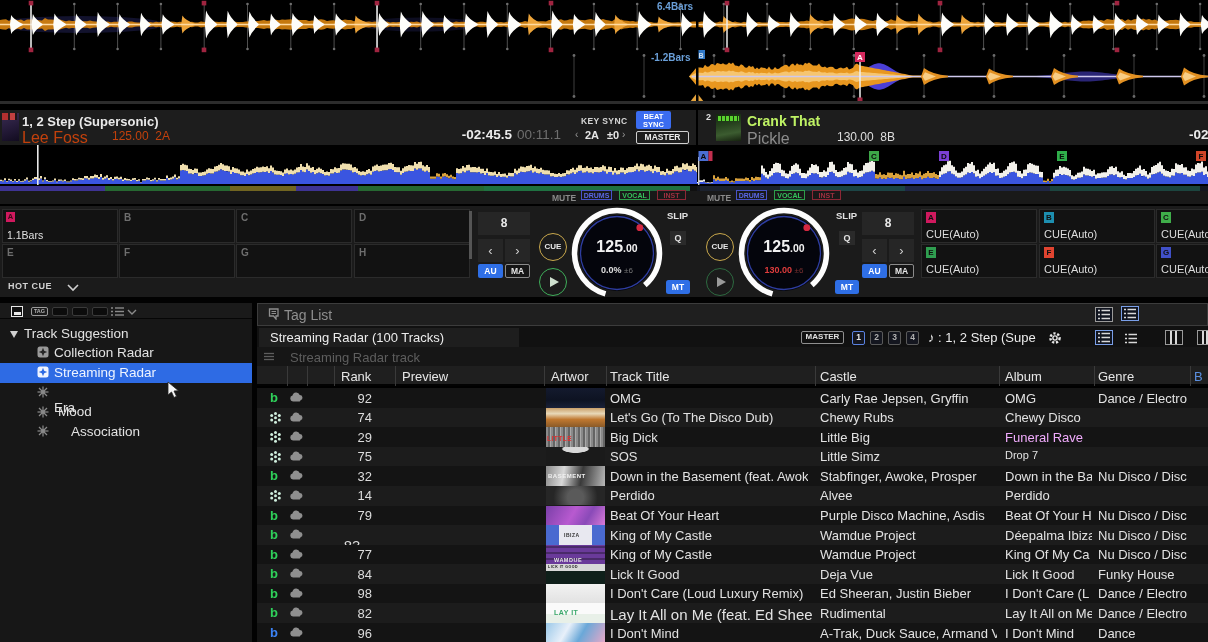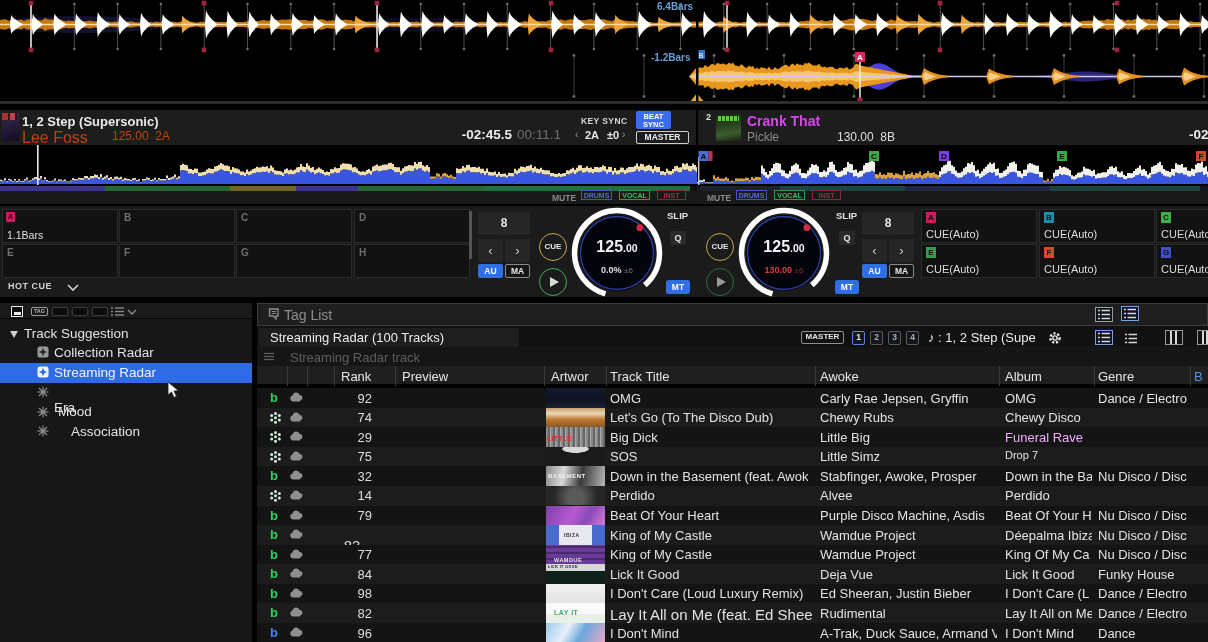--- a/index.html
+++ b/index.html
@@ -274,22 +274,22 @@
 <div class="txt" style="left:607px;top:129px;font-size:11px;font-weight:bold;color:#e6e6e6">±0</div>
 <div class="txt" style="left:622px;top:129px;font-size:10px;color:#9a9a9a">›</div>
 <div class="a" style="left:636px;top:111px;width:35px;height:18px;background:#3a6cf0;border-radius:2px">
       <div style="font-size:7.5px;font-weight:bold;color:#fff;text-align:center;line-height:8px;margin-top:1.5px">BEAT<br>SYNC</div>
     </div>
 <div class="a" style="left:636px;top:131px;width:53px;height:13px;border:1px solid #cfcfcf;border-radius:2px;font-size:8.5px;font-weight:bold;color:#ececec;text-align:center;line-height:11px">MASTER</div>
 
 <div class="txt" style="left:706px;top:112px;font-size:9px;font-weight:bold;color:#e0e0e0">2</div>
 <div class="a" style="left:716px;top:114px;width:25px;height:27px;background:linear-gradient(170deg,#13270f 0%,#27421e 40%,#3c5c30 70%,#16220f 100%)"></div>
 <div class="a" style="left:718px;top:116px;width:21px;height:5px;background:repeating-linear-gradient(90deg,#59d12f 0 3px,#1c330f 3px 4px)"></div>
-<div class="txt" style="left:747px;top:113px;font-size:14px;font-weight:bold;color:#d946ef">Crank That</div>
-<div class="txt" style="left:747px;top:130px;font-size:12px;color:#8b8b8b">Pickle</div>
+<div class="txt" style="left:747px;top:113px;font-size:14px;font-weight:bold;color:#bef264">Crank That</div>
+<div class="txt" style="left:747px;top:130px;font-size:16px;color:#8b8b8b">Pickle</div>
 <div class="txt" style="left:837px;top:130px;font-size:12px;color:#dedede">130.00&nbsp; 8B</div>
 <div class="txt" style="left:1189px;top:127px;font-size:13.5px;font-weight:bold;color:#ececec">-02:45.5</div>
 
 <div class="a" style="left:0px;top:186px;width:697px;height:5px;background:#101010"></div>
 <div class="a" style="left:0px;top:186px;width:105px;height:5px;background:#4a3cb4;opacity:.8"></div>
     <div class="a" style="left:105px;top:186px;width:125px;height:5px;background:#2c7e3a;opacity:.8"></div>
     <div class="a" style="left:230px;top:186px;width:66px;height:5px;background:#8a7a26;opacity:.8"></div>
     <div class="a" style="left:296px;top:186px;width:62px;height:5px;background:#4a3cb4;opacity:.8"></div>
     <div class="a" style="left:358px;top:186px;width:126px;height:5px;background:#2c7e3a;opacity:.8"></div>
     <div class="a" style="left:484px;top:186px;width:206px;height:5px;background:#238a4e;opacity:.8"></div>
@@ -540,21 +540,21 @@
         <line x1="0" y1="4.5" x2="10" y2="4.5"></line>
         <line x1="0" y1="7.5" x2="10" y2="7.5"></line>
       </g>
     </svg>
     <div class="txt" style="left:290px;top:350px;font-size:13px;color:#5e5e5e">Streaming Radar track</div>
     <div class="a" style="left:257px;top:366px;width:951px;height:20px;background:#1f1f1f;border-bottom:2px solid #020202"></div>
     <div class="txt" style="left:341px;top:369px;font-size:13px;color:#e6e6e6">Rank</div>
     <div class="txt" style="left:402px;top:369px;font-size:13px;color:#e6e6e6">Preview</div>
     <div class="txt" style="left:551px;top:369px;font-size:13px;color:#e6e6e6">Artwor</div>
     <div class="txt" style="left:610px;top:369px;font-size:13px;color:#e6e6e6">Track Title</div>
-    <div class="txt" style="left:820px;top:369px;font-size:13px;color:#e6e6e6">Awoke</div>
+    <div class="txt" style="left:820px;top:369px;font-size:13px;color:#e6e6e6">Castle</div>
     <div class="txt" style="left:1005px;top:369px;font-size:13px;color:#e6e6e6">Album</div>
     <div class="txt" style="left:1098px;top:369px;font-size:13px;color:#e6e6e6">Genre</div>
     <div class="txt" style="left:1194px;top:369px;font-size:13px;color:#5b8fe0">B</div>
     <div class="a" style="left:287px;top:366px;width:1px;height:20px;background:#3a3a3a"></div>
     <div class="a" style="left:287px;top:388px;width:1px;height:254px;background:#060606"></div>
     <div class="a" style="left:307px;top:366px;width:1px;height:20px;background:#3a3a3a"></div>
     <div class="a" style="left:307px;top:388px;width:1px;height:254px;background:#060606"></div>
     <div class="a" style="left:334px;top:366px;width:1px;height:20px;background:#3a3a3a"></div>
     <div class="a" style="left:334px;top:388px;width:1px;height:254px;background:#060606"></div>
     <div class="a" style="left:395px;top:366px;width:1px;height:20px;background:#3a3a3a"></div>

